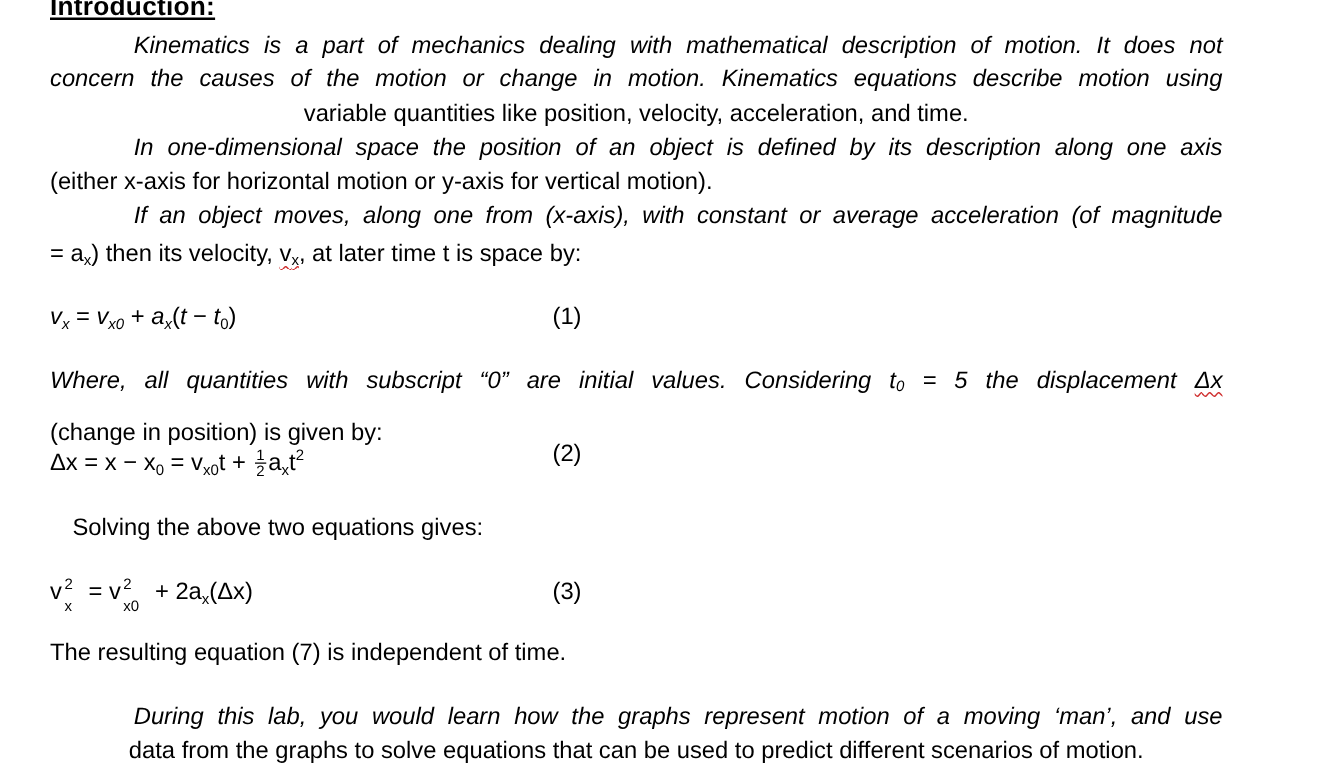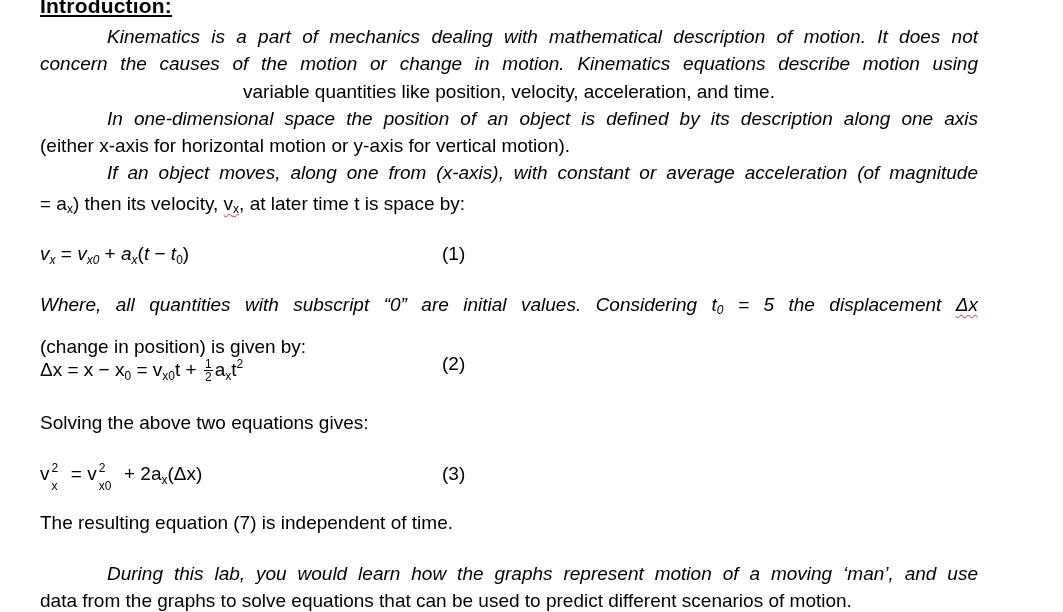--- a/index.html
+++ b/index.html
@@ -50,25 +50,25 @@
   <div class="line just" style="top:293px;">
     <span>Where, all quantities with subscript “0” are initial values. Considering t</span><span class="sub">0</span><span> = 5 the displacement </span><span class="squiggle">Δx</span>
   </div>
   <div class="line" style="top:320px;margin-top:15px;">(change in position) is given by:</div>
 
   <div class="eq" style="top:351px;">
     <span>Δx = x − x</span><span class="s">0</span><span> = v</span><span class="s">x0</span><span>t + </span><span class="frac"><span class="num">1</span><span>2</span></span><span>a</span><span class="s">x</span><span>t</span><span class="p">2</span>
   </div>
   <div class="eqnum" style="top:351px;">(2)</div>
 
-  <div class="line" style="top:411px;">Solving the above two equations gives:</div>
+  <div class="line" style="top:411px;margin-left:18px;">Solving the above two equations gives:</div>
 
   <div class="eq" style="top:461px;">
     <span>v</span><span class="sp"><span class="top">2</span><span class="bot">x</span></span><span> = v</span><span class="sp" style="width:22px;"><span class="top">2</span><span class="bot">x0</span></span><span> + 2a</span><span class="s">x</span><span>(Δx)</span>
   </div>
   <div class="eqnum" style="top:461px;">(3)</div>
 
   <div class="line" style="top:511px;">The resulting equation (7) is independent of time.</div>
 
   <div class="line just indent" style="top:562px;">During this lab, you would learn how the graphs represent motion of a moving ‘man’, and use</div>
-  <div class="line" style="top:589px;">data from the graphs to solve equations that can be used to predict different scenarios of motion.</div>
+  <div class="line" style="top:589px;text-align:center;">data from the graphs to solve equations that can be used to predict different scenarios of motion.</div>
 
 </div>
 
 </body></html>

